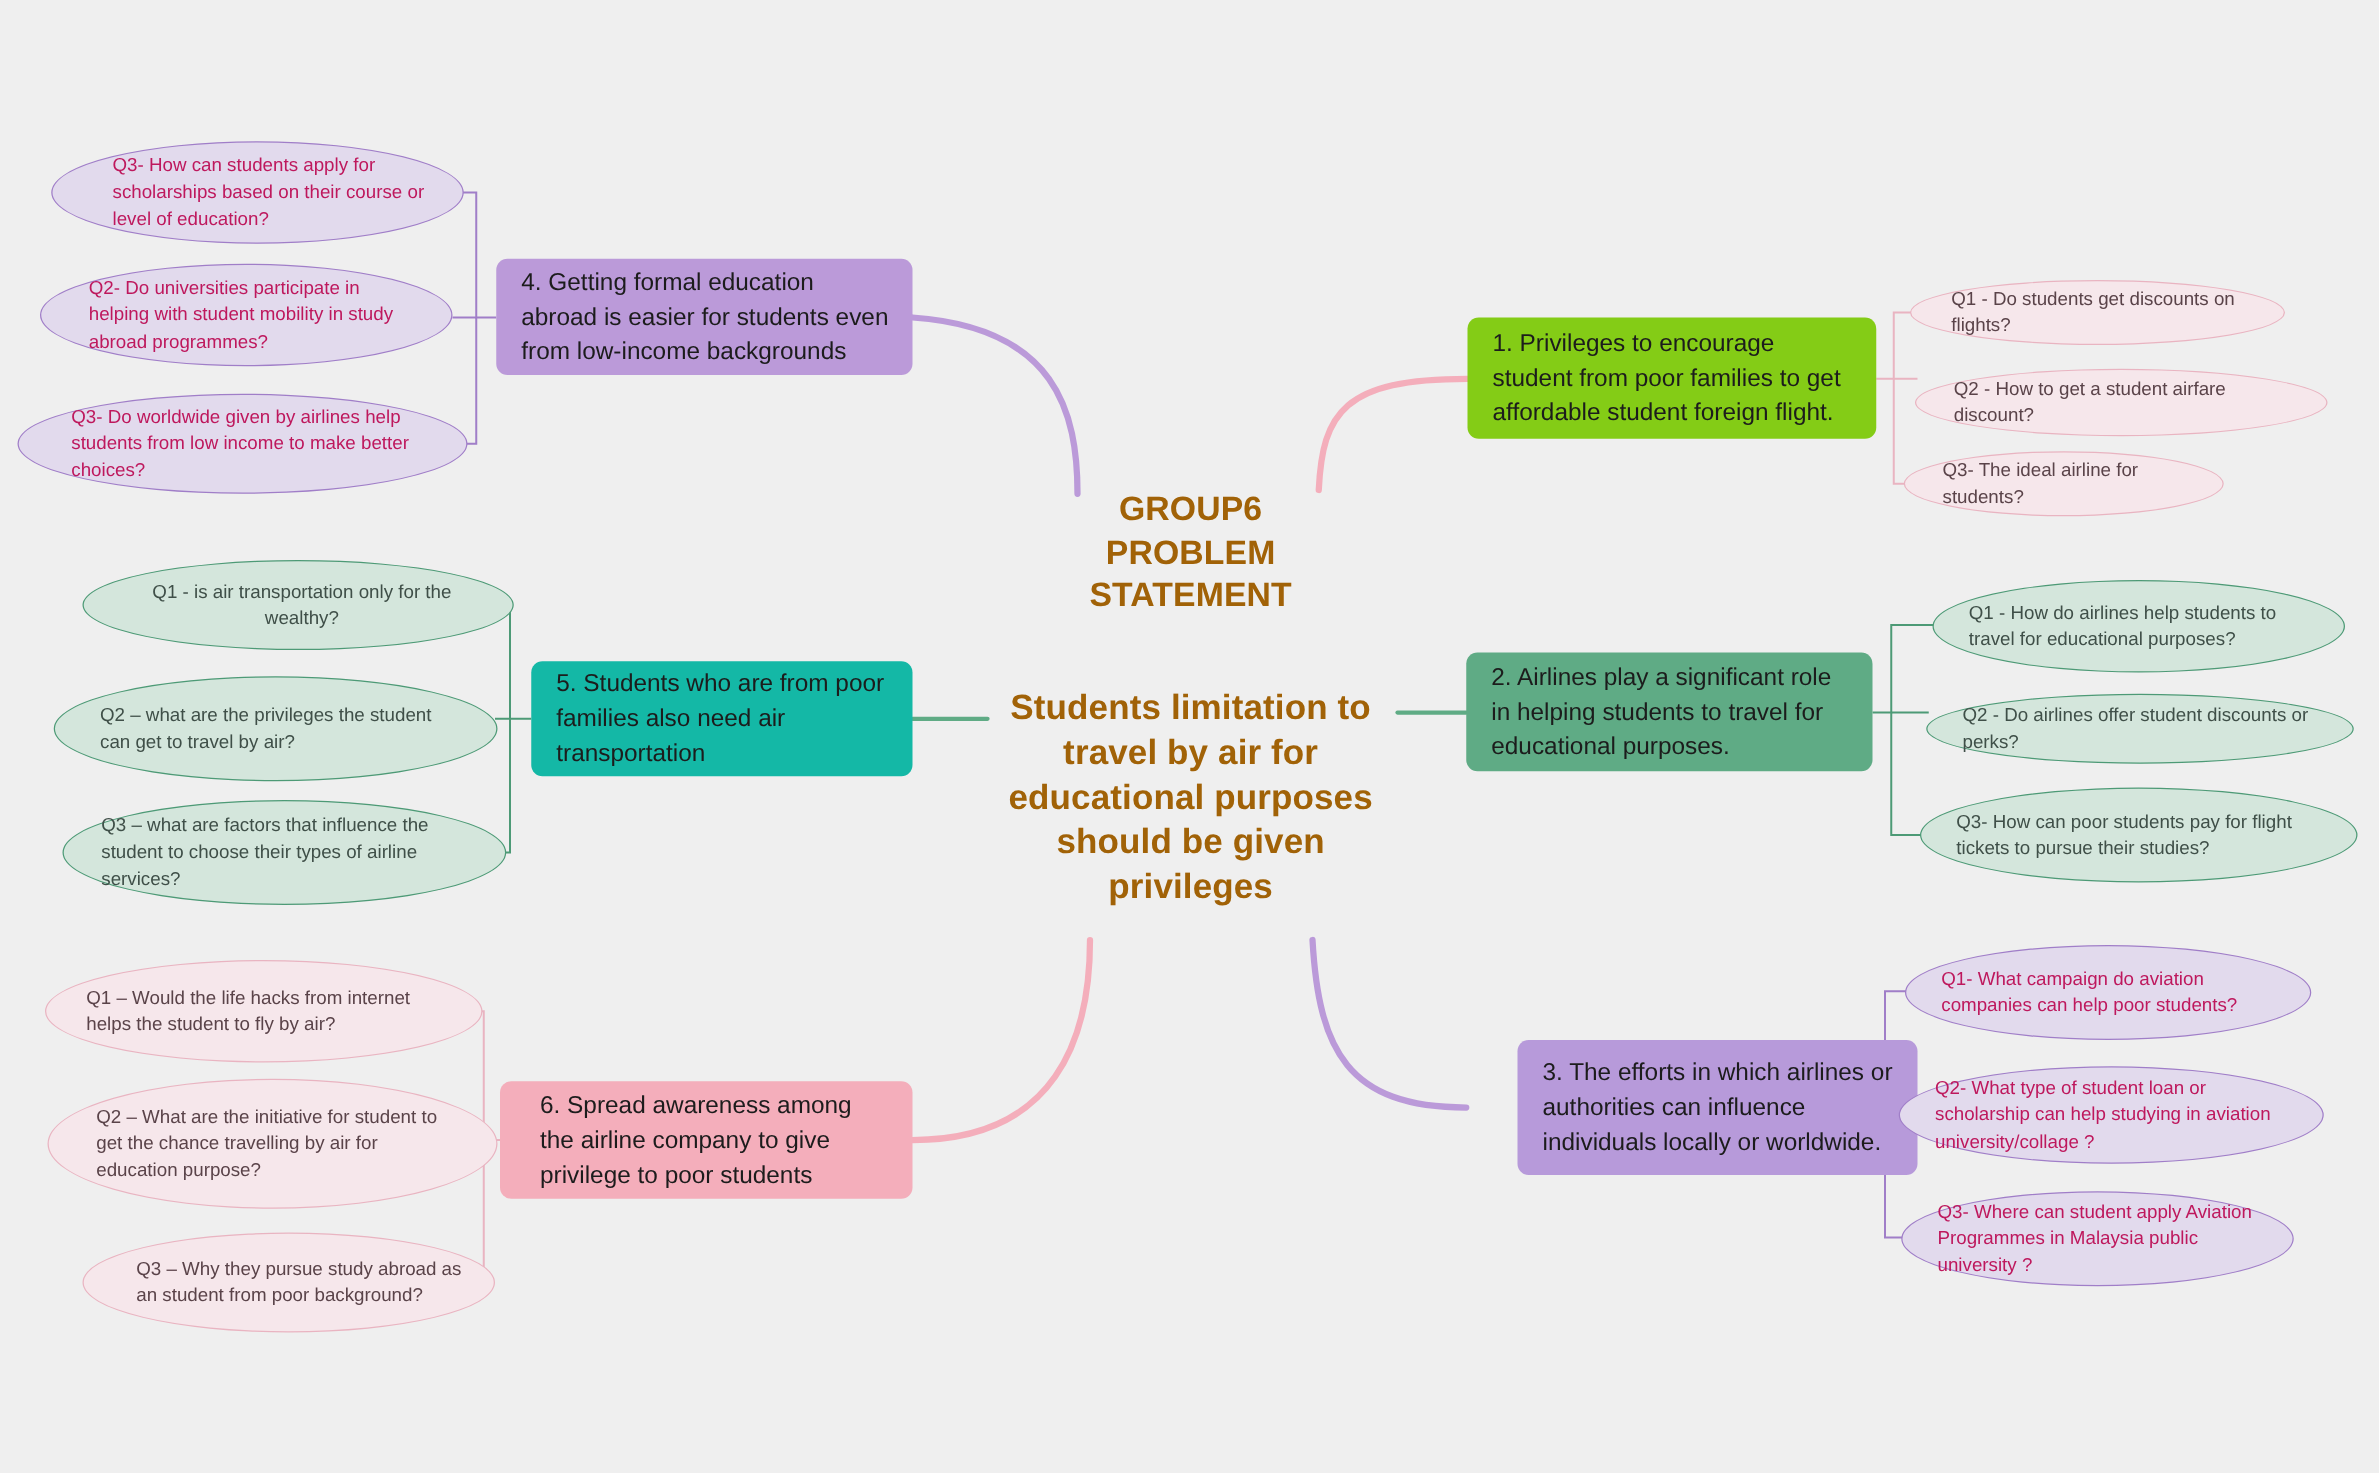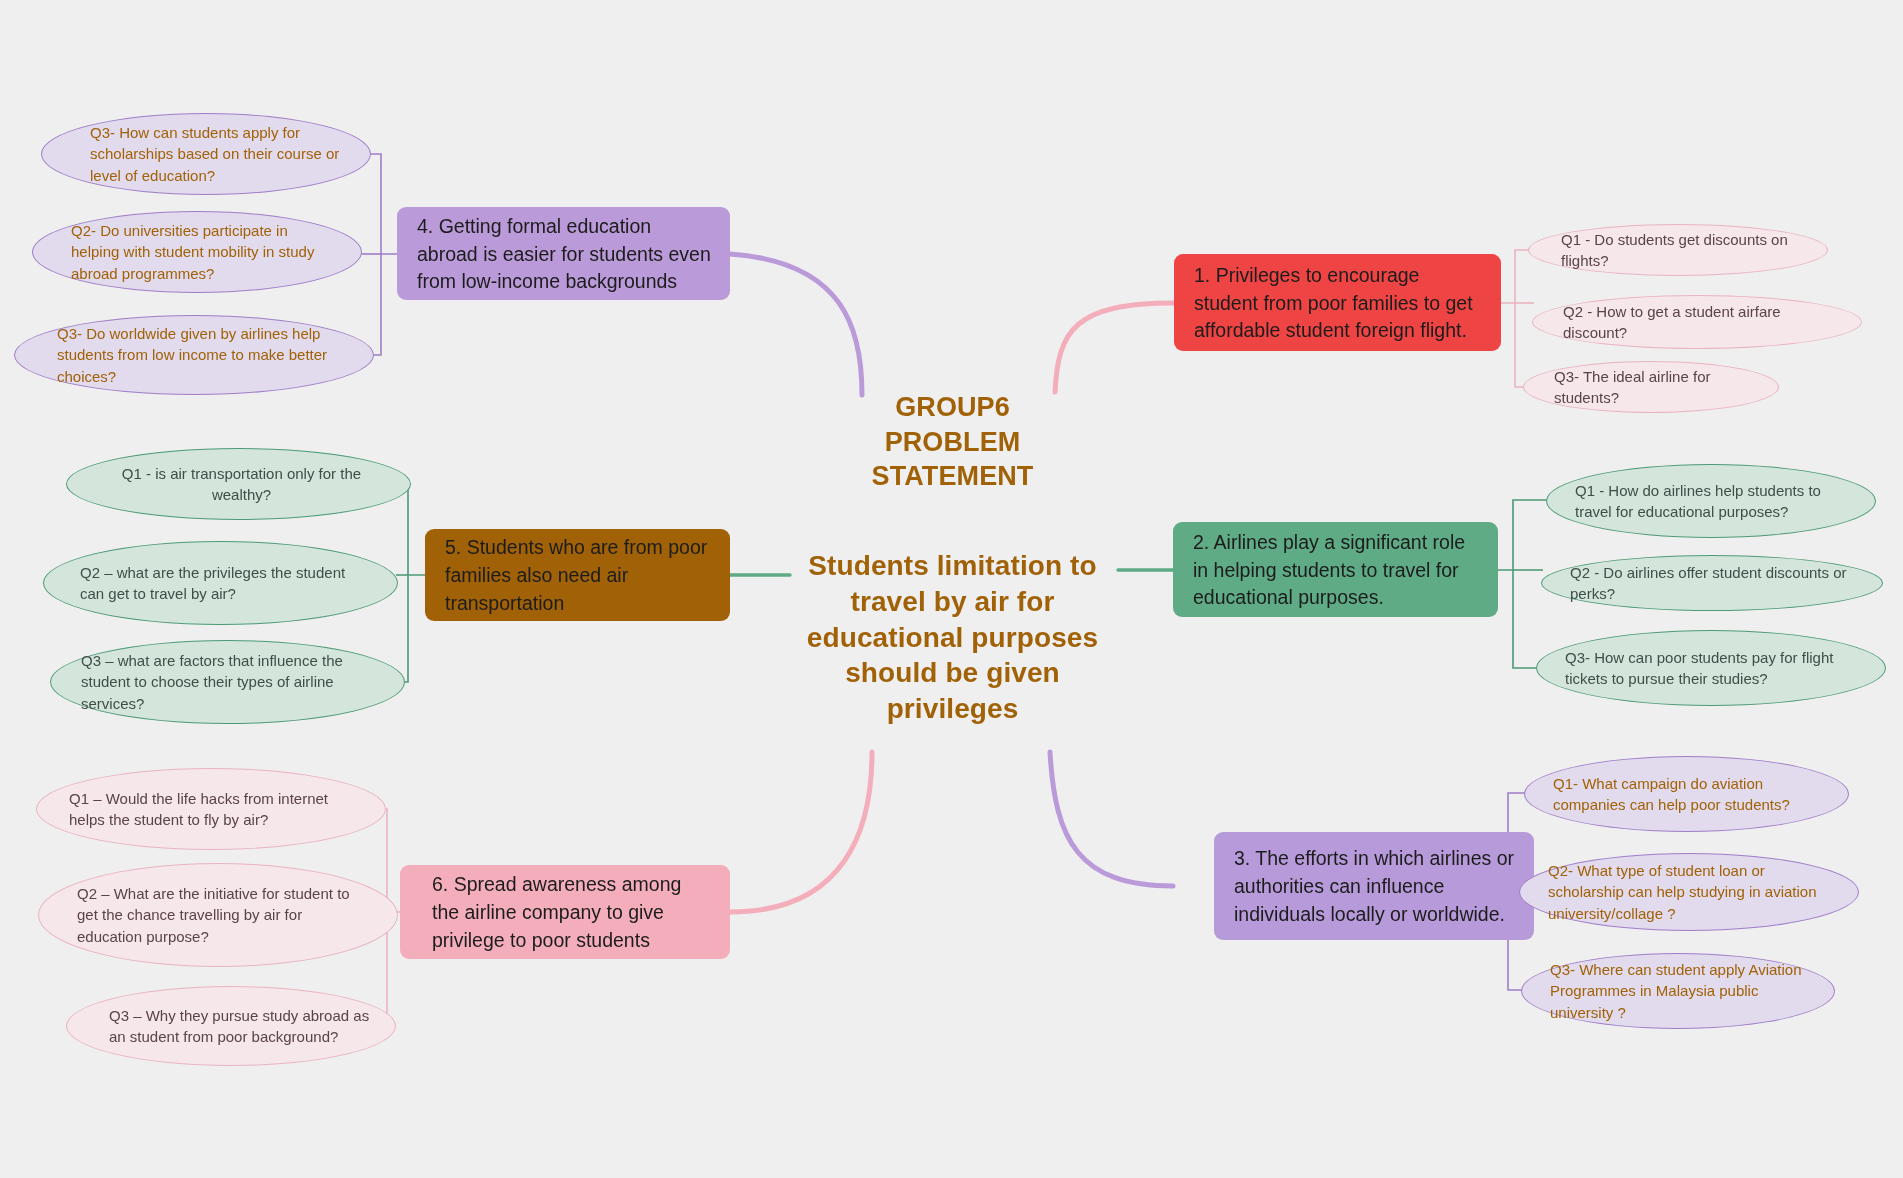--- a/index.html
+++ b/index.html
@@ -59,36 +59,36 @@
     color: #1c1c1c;
     font-size: 19.5px;
     line-height: 1.42;
     padding: 16px 18px 14px 20px;
     display: flex;
     align-items: center;
   }
   .node-box span { display: block; }
 
   #node4 { left: 397px; top: 207px; width: 333px; height: 93px; background: #bb9ad9; }
-  #node5 { left: 425px; top: 529px; width: 305px; height: 92px; background: #a16207; }
+  #node5 { left: 425px; top: 529px; width: 305px; height: 92px; background: #14b8a6; }
   #node6 { left: 400px; top: 865px; width: 330px; height: 94px; background: #f4aebb; padding-left: 32px; }
-  #node1 { left: 1174px; top: 254px; width: 327px; height: 97px; background: #ef4444; }
+  #node1 { left: 1174px; top: 254px; width: 327px; height: 97px; background: #84cc16; }
   #node2 { left: 1173px; top: 522px; width: 325px; height: 95px; background: #5fab85; }
   #node3 { left: 1173px; top: 832px; width: 320px; height: 108px; background: #b79ada; margin-left: 41px; }
 
   
   .leaf {
     position: absolute;
     box-sizing: border-box;
     border-radius: 50%;
     display: flex;
     align-items: center;
     font-size: 15px;
     line-height: 1.42;
-    color: #a16207;
+    color: #be185d;
   }
   .leaf span { display: block; }
 
   .leaf.purple { background: #e2daed; border: 1.4px solid #a07ec8; }
   .leaf.pink   { background: #f6e7eb; border: 1.4px solid #e9b4c1; color: #5a4349; }
   .leaf.green  { background: #d4e6dc; border: 1.4px solid #4d9a76; color: #3f4f48; }
 
   
   #leaf-4-1 { left: 41px;  top: 113px; width: 330px; height: 82px; padding: 0 28px 0 48px; }
   #leaf-4-2 { left: 32px;  top: 211px; width: 330px; height: 82px; padding: 0 24px 0 38px; }

